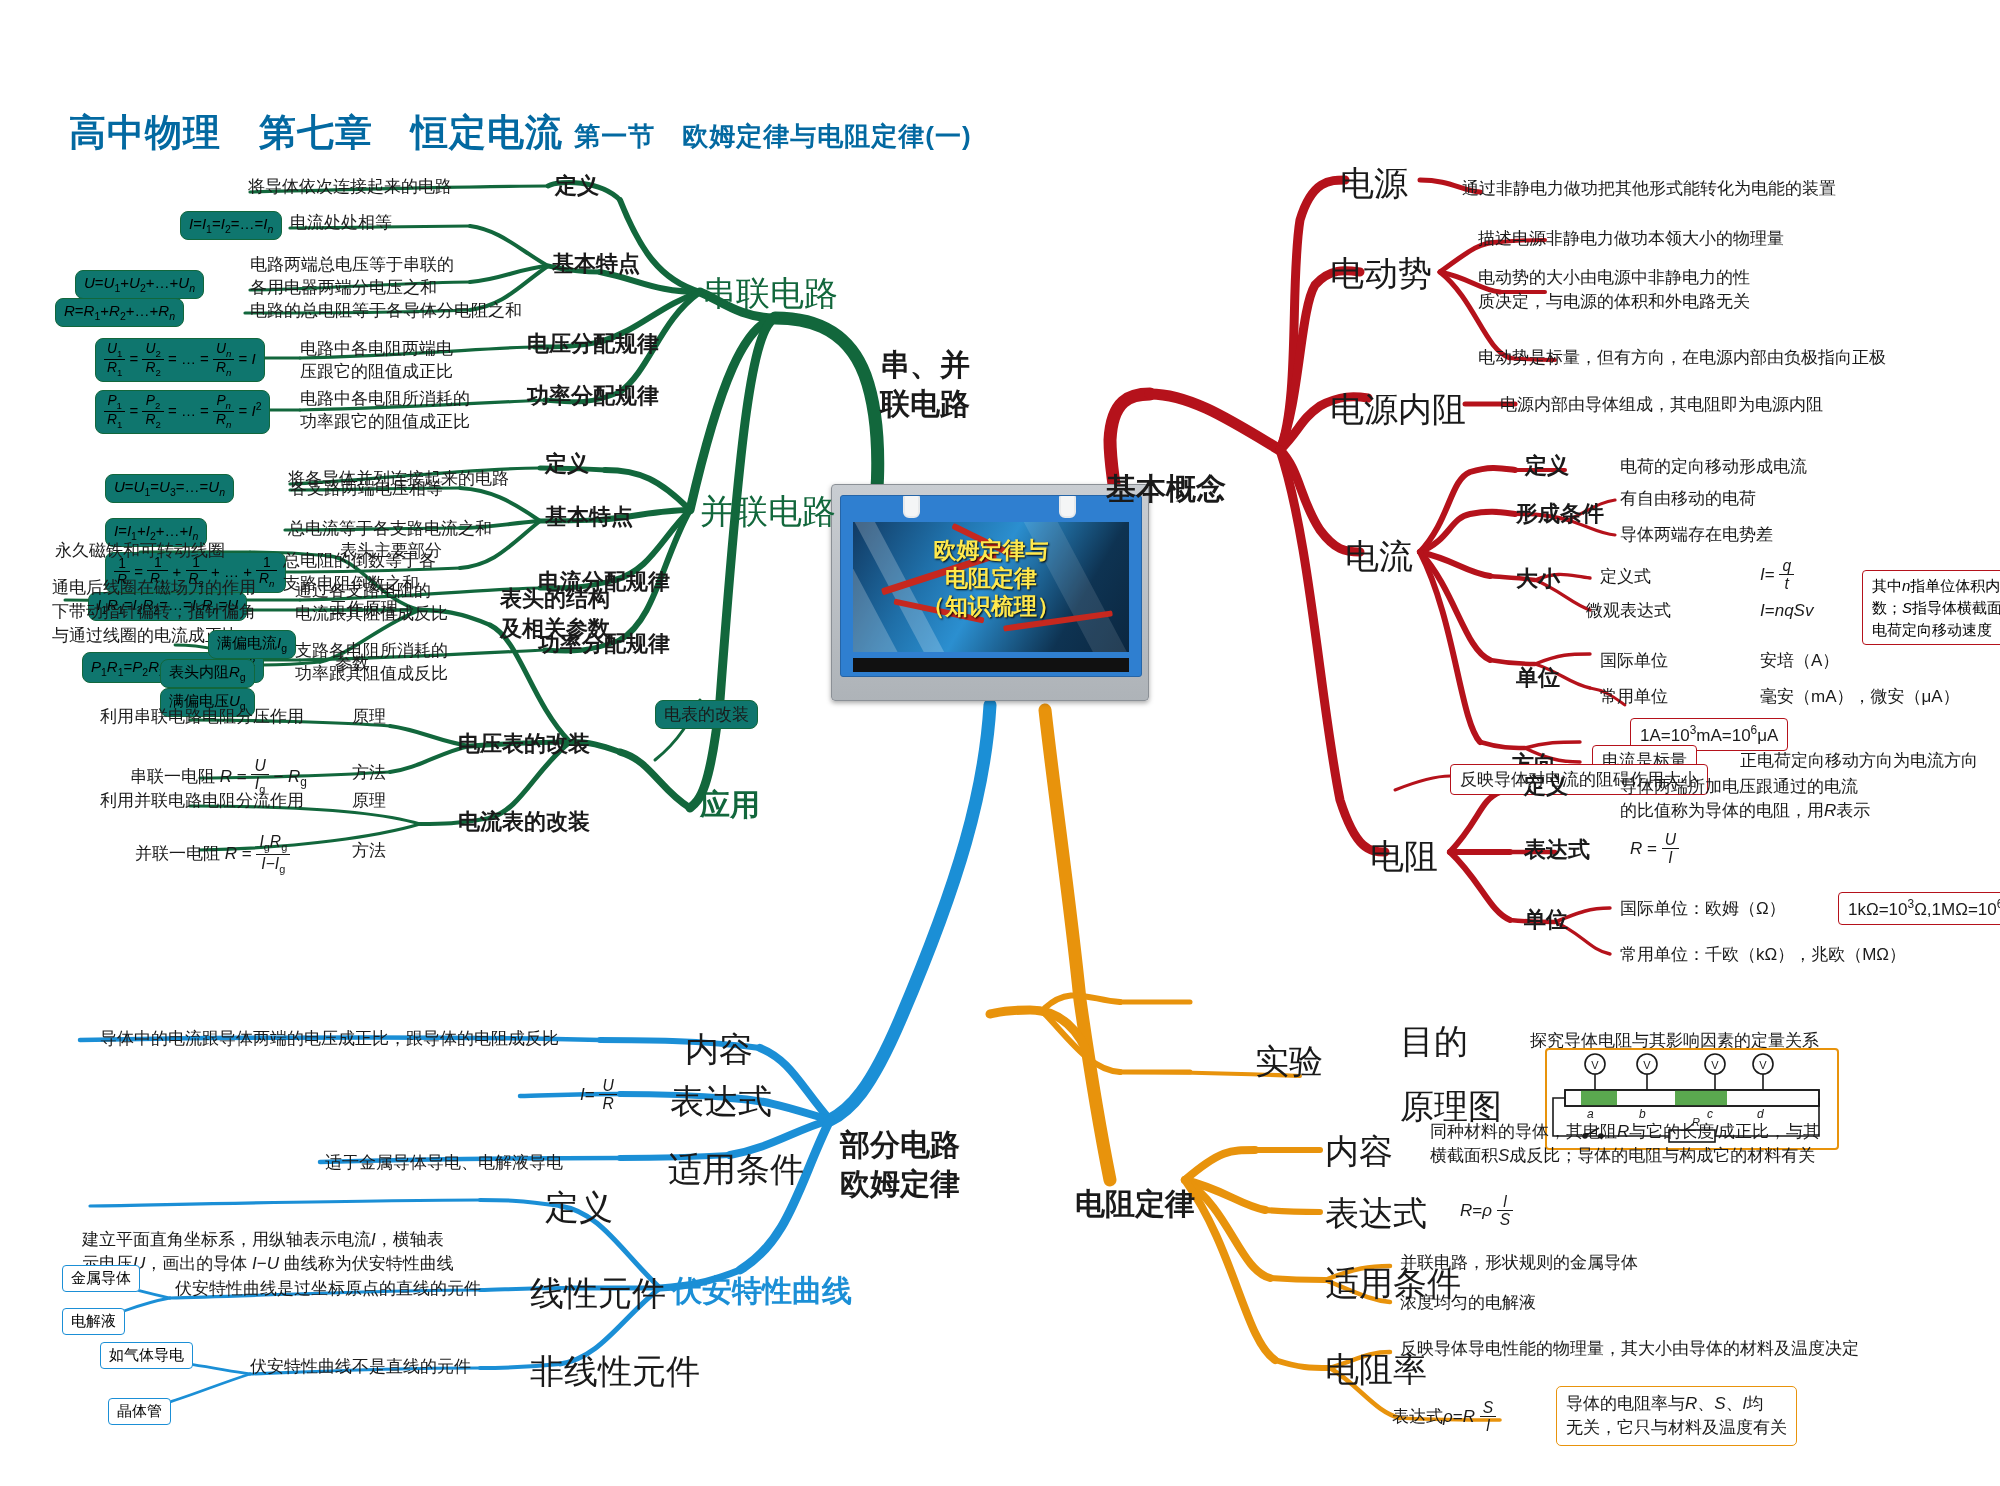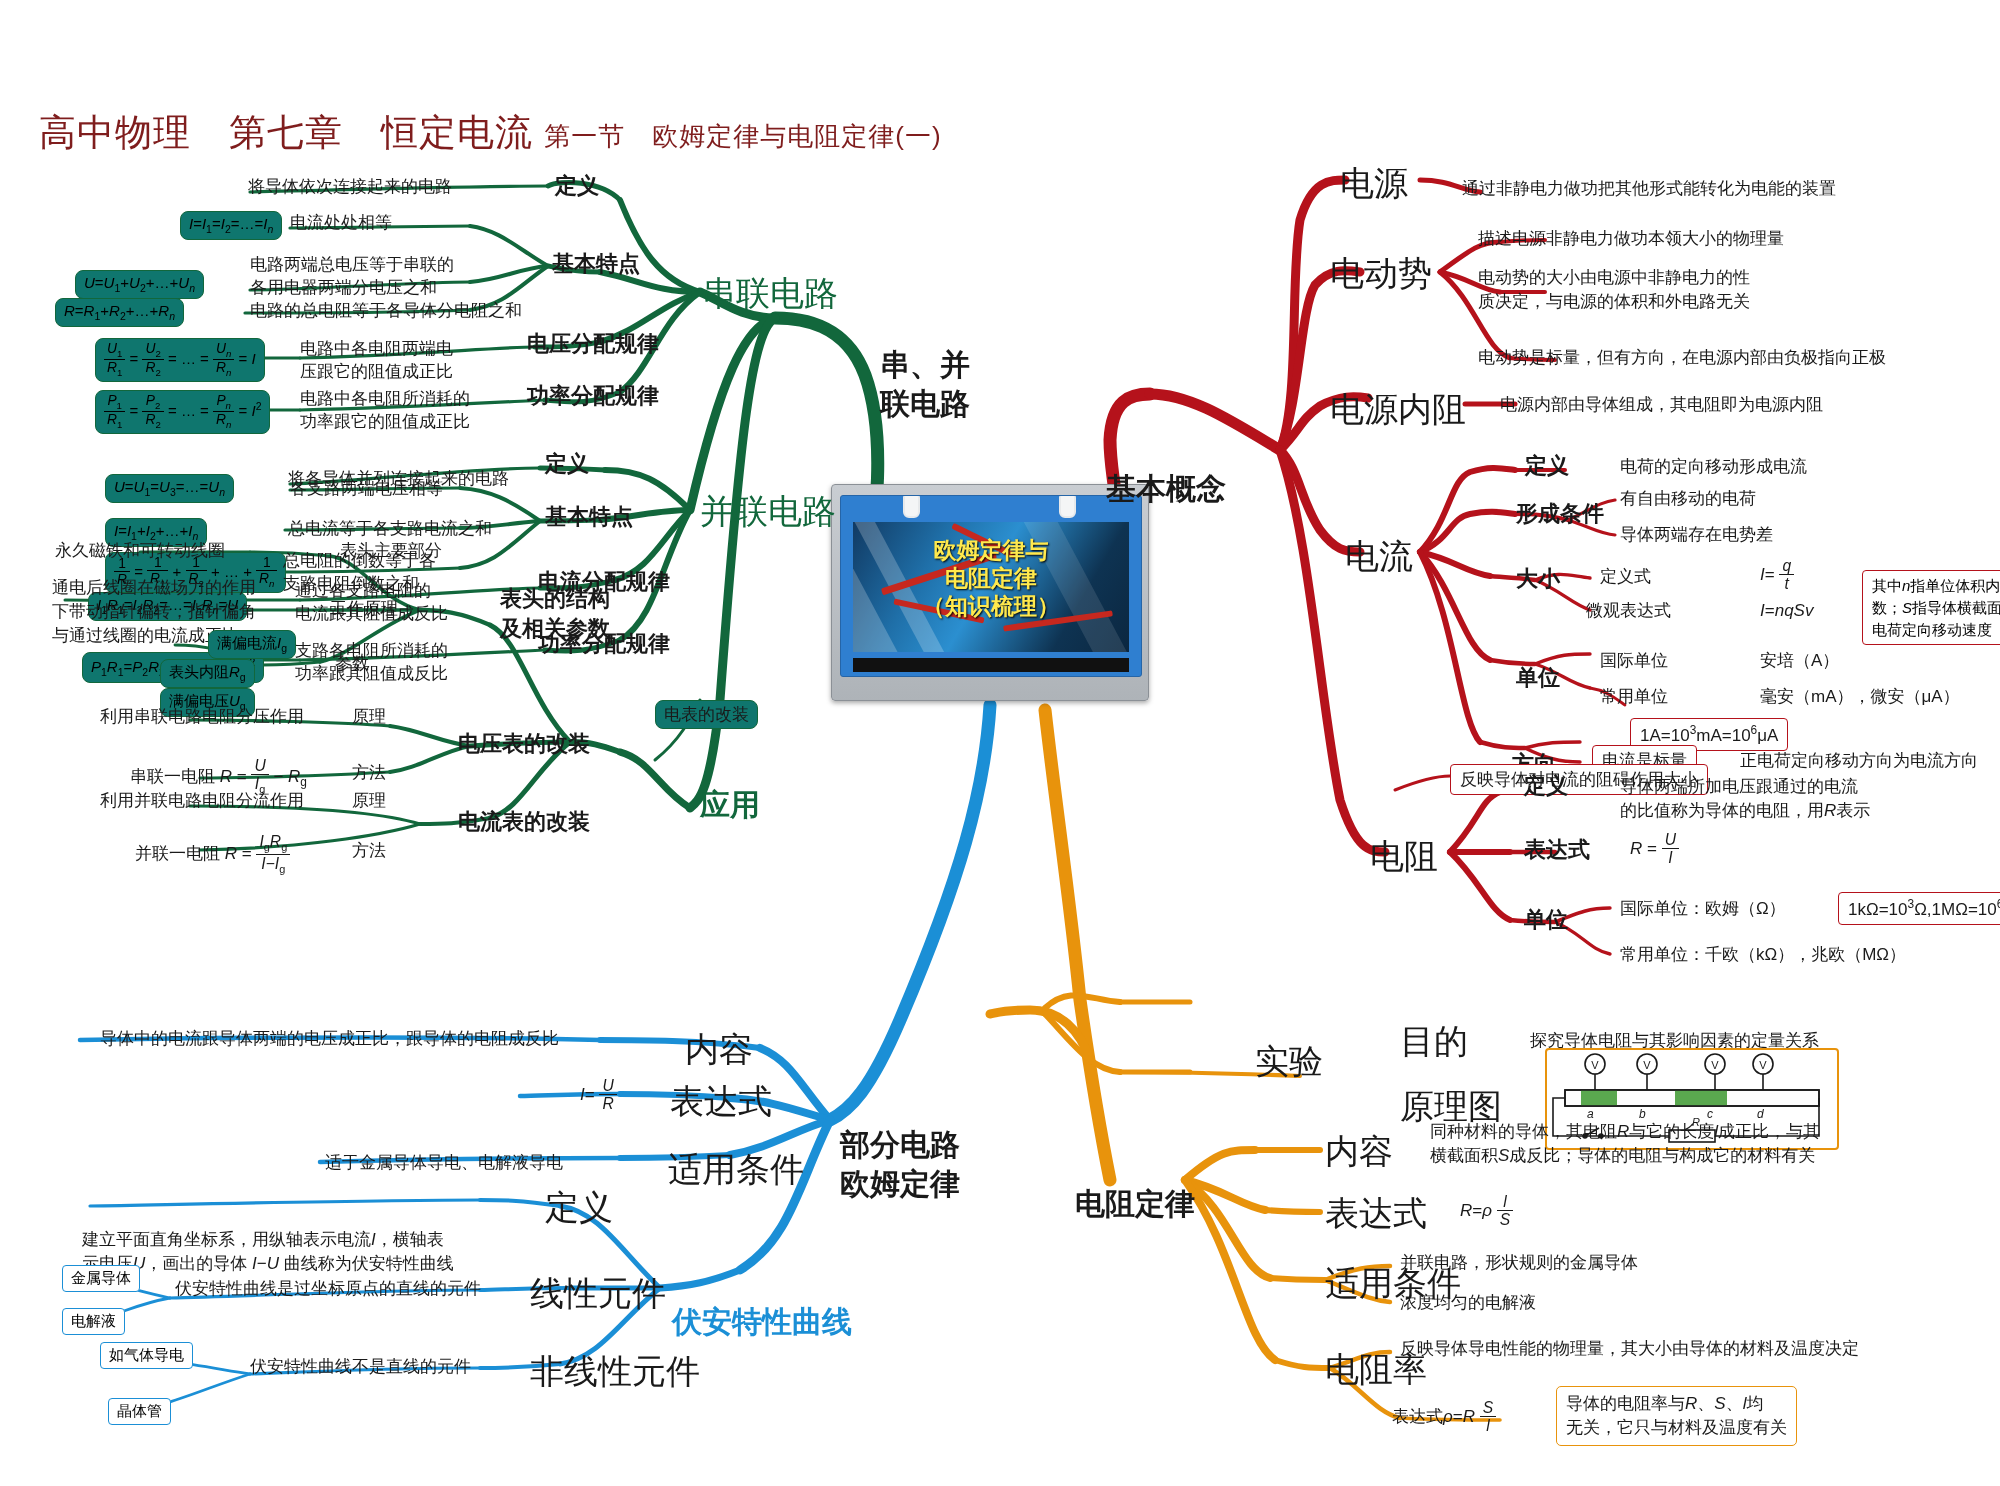--- a/index.html
+++ b/index.html
@@ -7,21 +7,21 @@
     width:2000px;height:1486px;
     background:#ffffff;
     font-family:"Liberation Sans","DejaVu Sans",sans-serif;
     position:relative;
     overflow:hidden;
   }
   #canvas{position:absolute;left:0;top:0;width:2000px;height:1486px;}
   svg.lines{position:absolute;left:0;top:0;width:2000px;height:1486px;pointer-events:none;}
   .node{position:absolute;white-space:nowrap;line-height:1.25;}
   
-  .title{left:39px;top:110px;font-size:37px;font-weight:normal;color:#7f1d1d;letter-spacing:1px;}
+  .title{left:69px;top:110px;font-size:37px;font-weight:bold;color:#0369a1;letter-spacing:1px;}
   .title .sub{font-size:26px;}
   
   .lbl-xl{font-size:30px;font-weight:bold;}
   .lbl-lg{font-size:34px;font-weight:normal;}
   .lbl-md{font-size:22px;font-weight:bold;}
   .lbl-sm{font-size:17px;}
   .lbl-xs{font-size:15px;}
   .green{color:#12673c;}
   .blue{color:#1b8fd6;}
   .dark{color:#1a1a1a;}
@@ -405,21 +405,21 @@
   <div class="node lbl-sm dark" style="left:1620px;top:944px;">常用单位：千欧（kΩ），兆欧（MΩ）</div>
 
   <div class="node lbl-xl dark" style="left:840px;top:1125px;line-height:1.3;">部分电路<br>欧姆定律</div>
   <div class="node lbl-lg dark" style="left:685px;top:1028px;">内容</div>
   <div class="node lbl-sm dark" style="left:100px;top:1028px;">导体中的电流跟导体两端的电压成正比，跟导体的电阻成反比</div>
   <div class="node lbl-lg dark" style="left:670px;top:1080px;">表达式</div>
   <div class="node lbl-sm dark" style="left:580px;top:1078px;"><i>I</i>= <span class="frac"><span class="n"><i>U</i></span><span class="d"><i>R</i></span></span></div>
   <div class="node lbl-lg dark" style="left:668px;top:1148px;">适用条件</div>
   <div class="node lbl-sm dark" style="left:325px;top:1152px;">适于金属导体导电、电解液导电</div>
 
-  <div class="node lbl-xl blue" style="left:672px;top:1272px;margin-top:31px;">伏安特性曲线</div>
+  <div class="node lbl-xl blue" style="left:672px;top:1272px;">伏安特性曲线</div>
   <div class="node lbl-lg dark" style="left:545px;top:1186px;">定义</div>
   <div class="node lbl-sm dark" style="left:82px;top:1180px;line-height:1.4;margin-top:48px;">建立平面直角坐标系，用纵轴表示电流<i>I</i>，横轴表<br>示电压<i>U</i>，画出的导体 <i>I</i>−<i>U</i> 曲线称为伏安特性曲线</div>
   <div class="node lbl-lg dark" style="left:530px;top:1272px;">线性元件</div>
   <div class="node lbl-sm dark" style="left:175px;top:1278px;">伏安特性曲线是过坐标原点的直线的元件</div>
   <div class="node lbl-xs boxed-blue" style="left:62px;top:1265px;">金属导体</div>
   <div class="node lbl-xs boxed-blue" style="left:62px;top:1308px;">电解液</div>
   <div class="node lbl-lg dark" style="left:530px;top:1350px;">非线性元件</div>
   <div class="node lbl-sm dark" style="left:250px;top:1356px;">伏安特性曲线不是直线的元件</div>
   <div class="node lbl-xs boxed-blue" style="left:100px;top:1342px;">如气体导电</div>
   <div class="node lbl-xs boxed-blue" style="left:108px;top:1398px;">晶体管</div>

